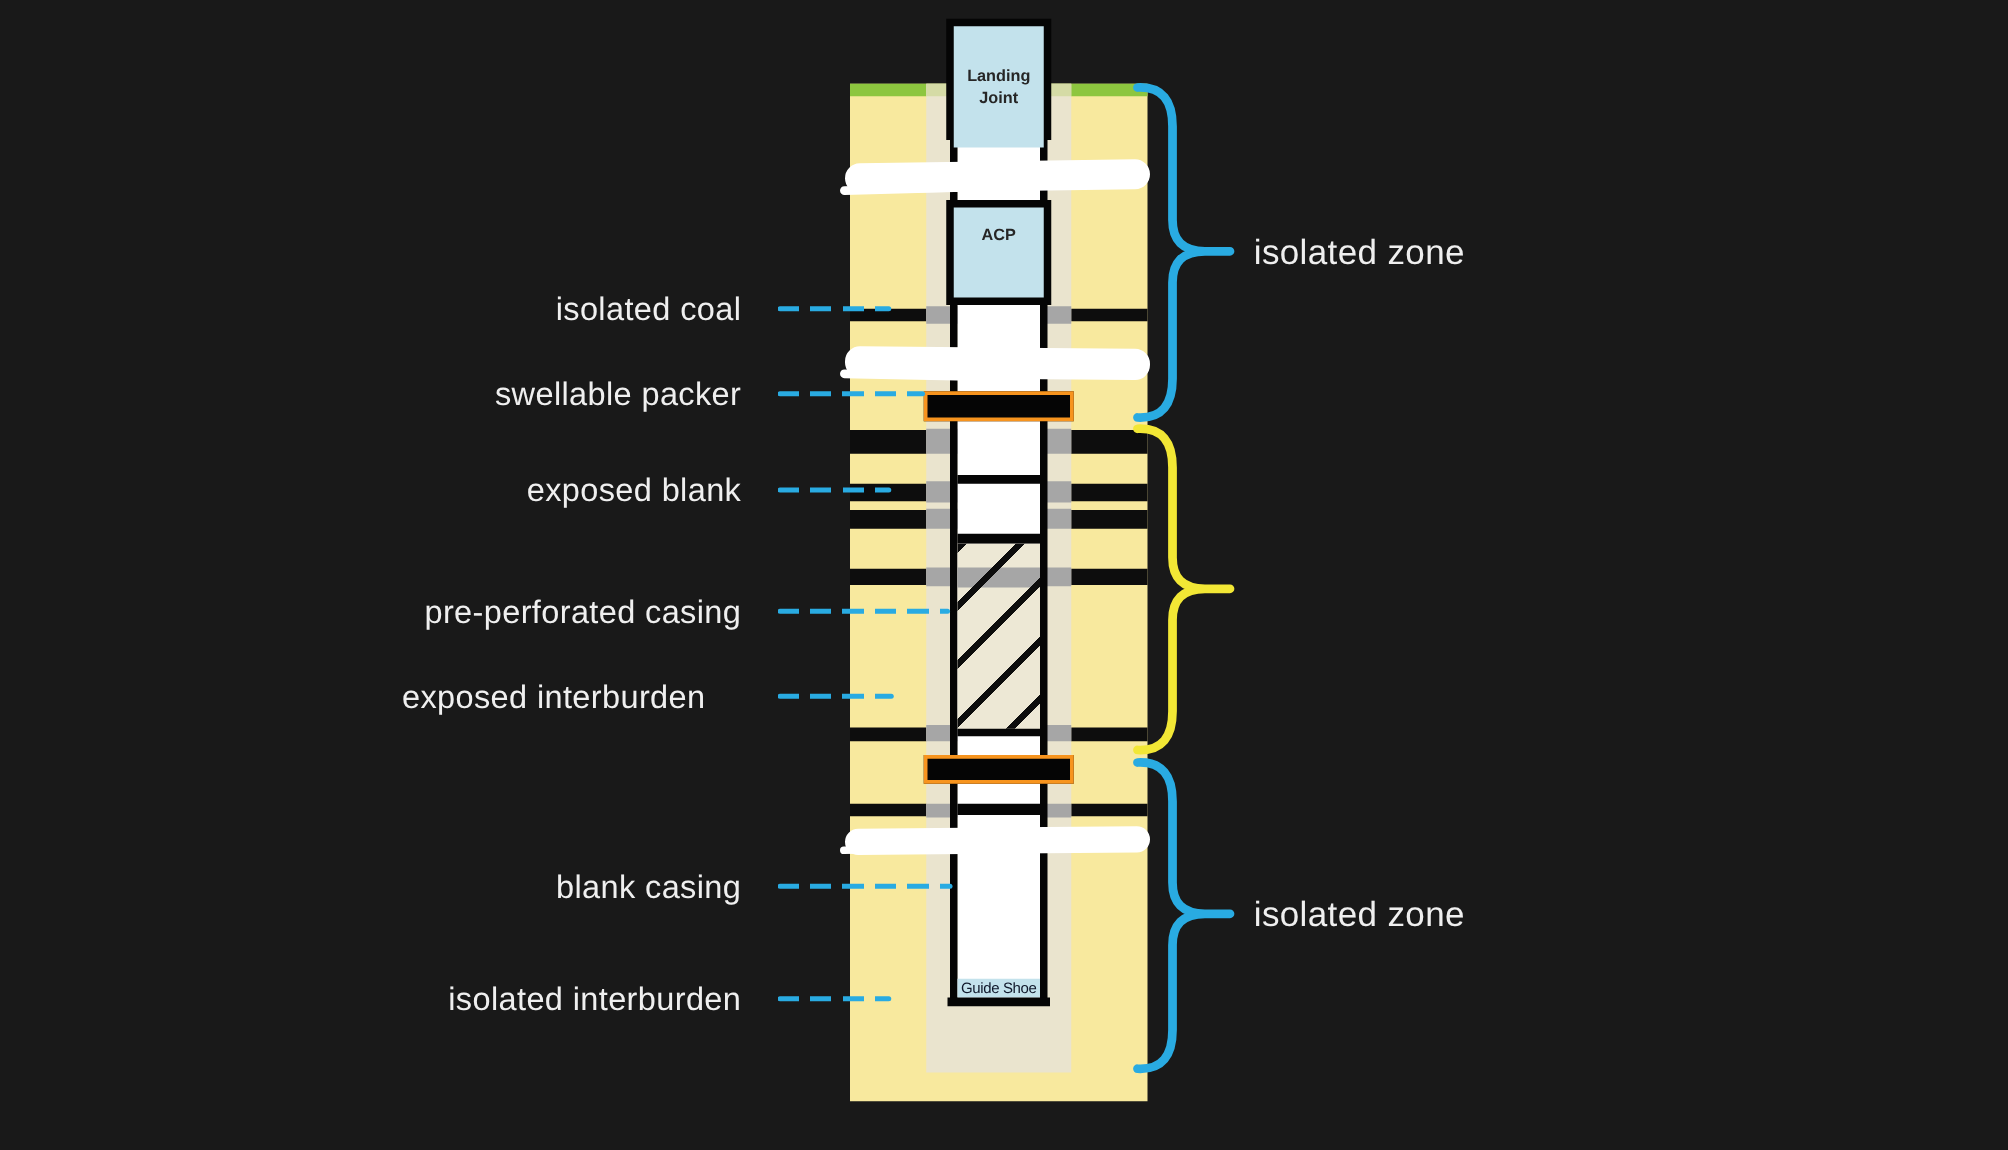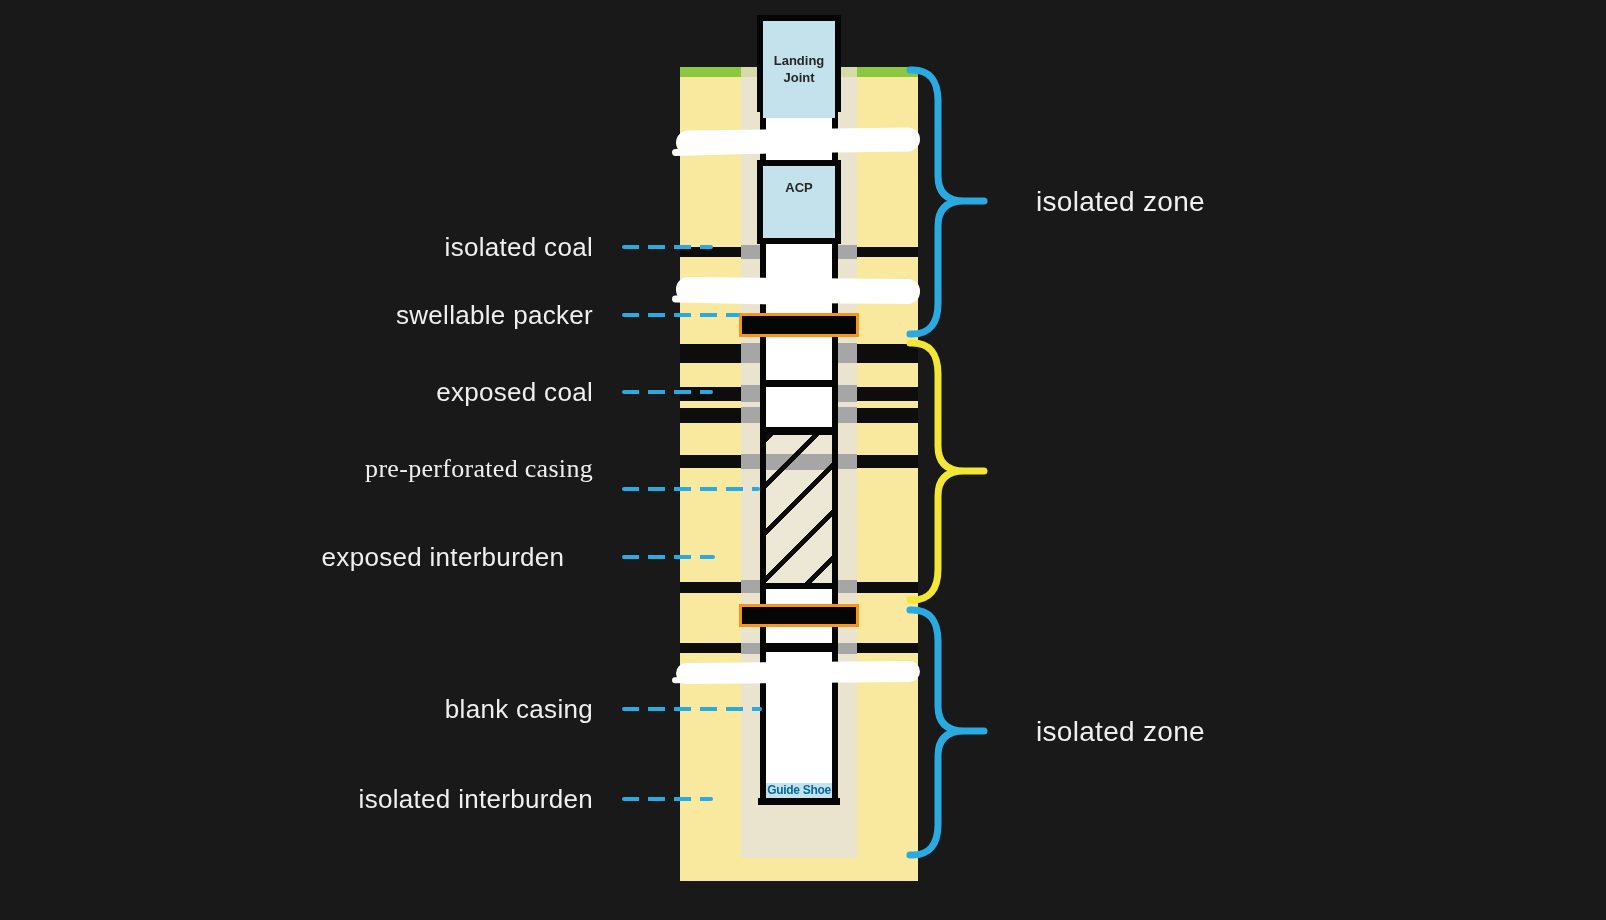--- a/index.html
+++ b/index.html
@@ -33,32 +33,32 @@
   .break-band{position:absolute;left:676px;width:244px;background:#FFFFFF;border-radius:12px;}
   .break-tail{position:absolute;background:#FFFFFF;border-radius:4px;}
   .leader{position:absolute;height:4px;border-radius:2px;
     background:repeating-linear-gradient(90deg,var(--leader) 0 17px,transparent 17px 26px);}
   .llabel{
     position:absolute;left:293px;width:300px;height:34px;line-height:34px;
     text-align:right;font-size:26px;color:var(--label-text);letter-spacing:0.3px;
   }
   .rlabel{
     position:absolute;left:1003px;height:36px;line-height:36px;
-    font-size:28px;color:var(--label-text);letter-spacing:0.3px;white-space:nowrap;margin-left:33px;
+    font-size:28px;color:var(--label-text);letter-spacing:0.3px;white-space:nowrap;
   }
   .component-box{position:absolute;background:var(--casing);}
   .component-fill{
     position:absolute;background:var(--component-blue);color:var(--component-text);
     display:flex;align-items:center;justify-content:center;text-align:center;
     font-weight:bold;font-size:13px;line-height:1.3;
   }
   .packer{position:absolute;background:var(--casing);border:3px solid var(--packer-orange);box-sizing:border-box;}
   .guide-shoe{
     position:absolute;left:766px;top:783px;width:66px;height:15px;background:var(--component-blue);
-    color:#0369a1;font-weight:bold;font-size:12px;text-align:center;line-height:15px;letter-spacing:-0.3px;
+    color:#0f172a;font-weight:normal;font-size:12px;text-align:center;line-height:15px;letter-spacing:-0.3px;
   }
   svg{position:absolute;overflow:visible;}
 </style>
 </head>
 <body>
 
 <div class="stage">
 
   <div class="abs" style="left:680px;top:67px;width:238px;height:814px;background:var(--ground);"></div>
   <div class="abs" style="left:680px;top:67px;width:238px;height:10px;background:var(--grass);"></div>
@@ -128,22 +128,22 @@
   <div class="leader" style="left:622px;top:245px;width:91px;"></div>
   <div class="leader" style="left:622px;top:313px;width:118px;"></div>
   <div class="leader" style="left:622px;top:390px;width:91px;"></div>
   <div class="leader" style="left:622px;top:487px;width:138px;"></div>
   <div class="leader" style="left:622px;top:555px;width:93px;"></div>
   <div class="leader" style="left:622px;top:707px;width:140px;"></div>
   <div class="leader" style="left:622px;top:797px;width:91px;"></div>
 
   <div class="llabel" style="top:230px;">isolated coal</div>
   <div class="llabel" style="top:298px;">swellable packer</div>
-  <div class="llabel" style="top:375px;">exposed coal</div>
-  <div class="llabel" style="top:452px;font-family:Liberation Serif, serif;">pre-perforated casing</div>
+  <div class="llabel" style="top:375px;">exposed blank</div>
+  <div class="llabel" style="top:472px;">pre-perforated casing</div>
   <div class="llabel" style="top:540px;text-align:center;">exposed interburden</div>
   <div class="llabel" style="top:692px;">blank casing</div>
   <div class="llabel" style="top:782px;">isolated interburden</div>
 
   <svg style="left:898px;top:60px;" width="110" height="810" viewBox="0 0 110 810" fill="none" stroke-linecap="round" stroke-linejoin="round">
     <path d="M 12 10 C 32 9 40 21 40 41 L 40 116 C 40 132 48 141 66 141 L 86 141 L 66 141 C 48 141 40 150 40 166 L 40 243 C 40 263 32 275 12 274" stroke="#29ABE2" stroke-width="7"></path>
     <path d="M 12 283 C 32 282 40 294 40 314 L 40 386 C 40 402 48 411 66 411 L 86 411 L 66 411 C 48 411 40 420 40 436 L 40 509 C 40 529 32 541 12 540" stroke="#F2E735" stroke-width="7"></path>
     <path d="M 12 550 C 32 549 40 561 40 581 L 40 646 C 40 662 48 671 66 671 L 86 671 L 66 671 C 48 671 40 680 40 696 L 40 764 C 40 784 32 796 12 795" stroke="#29ABE2" stroke-width="7"></path>
   </svg>
 

